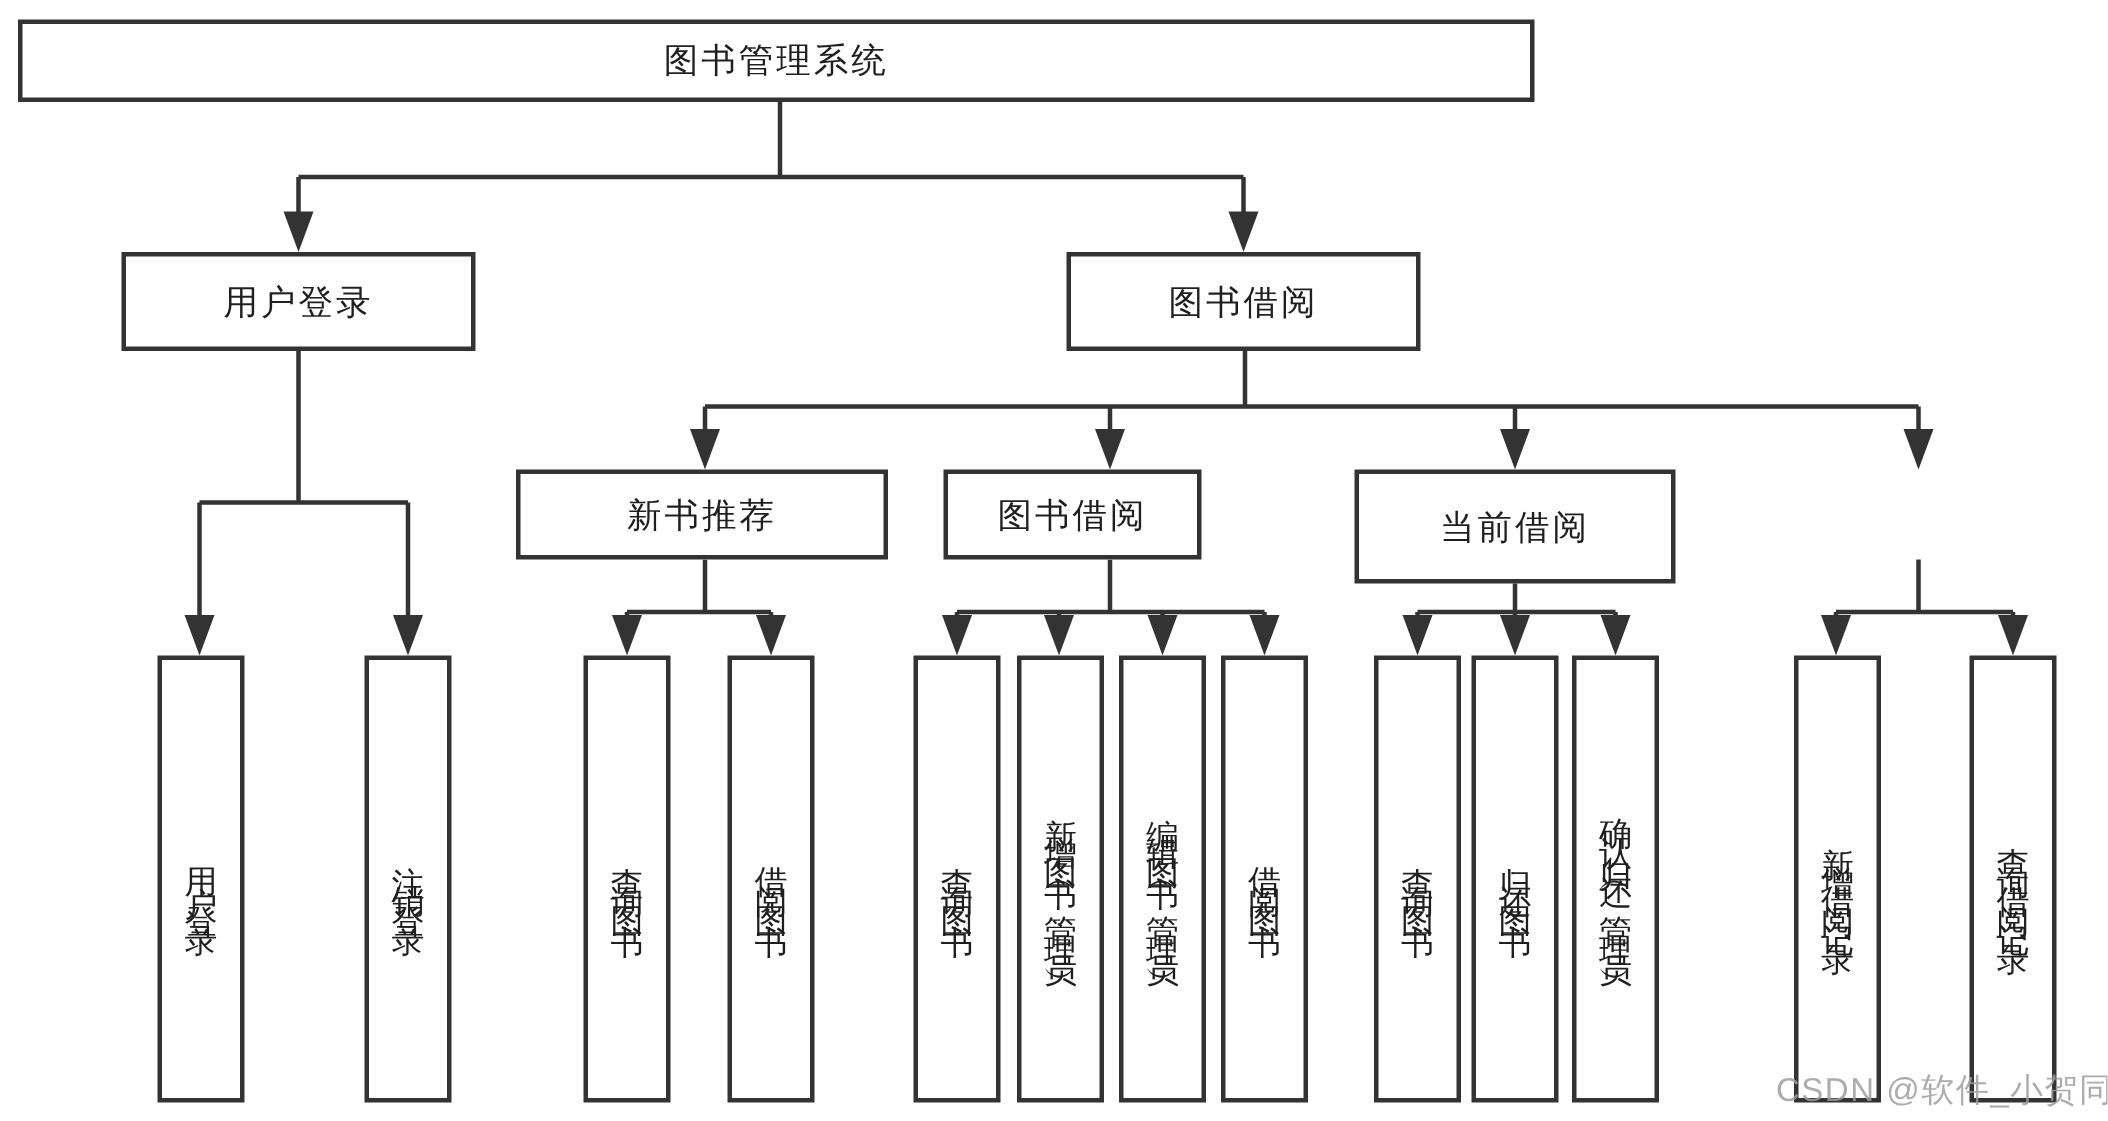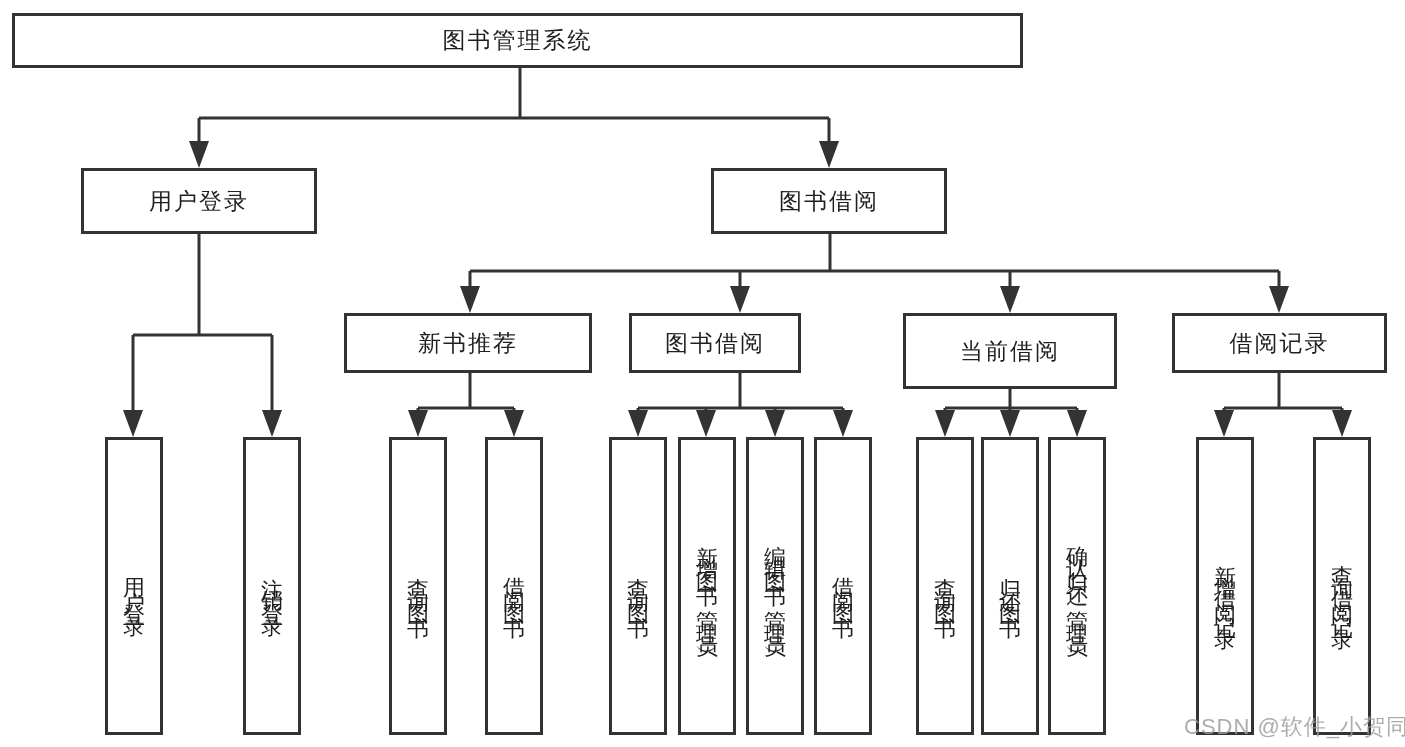--- a/index.html
+++ b/index.html
@@ -120,23 +120,20 @@
 
   <div class="node hbox" id="box-new-rec">
     <span>新书推荐</span>
   </div>
   <div class="node hbox" id="box-borrow">
     <span>图书借阅</span>
   </div>
   <div class="node hbox" id="box-current">
     <span>当前借阅</span>
   </div>
-  <div class="node hbox" id="box-records">
-    <span>借阅记录</span>
-  </div>
 
   <div class="node leaf" id="leaf-1a">
     <span class="vlabel">用户登录</span>
   </div>
   <div class="node leaf" id="leaf-1b">
     <span class="vlabel">注销登录</span>
   </div>
 
   <div class="node leaf" id="leaf-2a">
     <span class="vlabel">查询图书</span>

